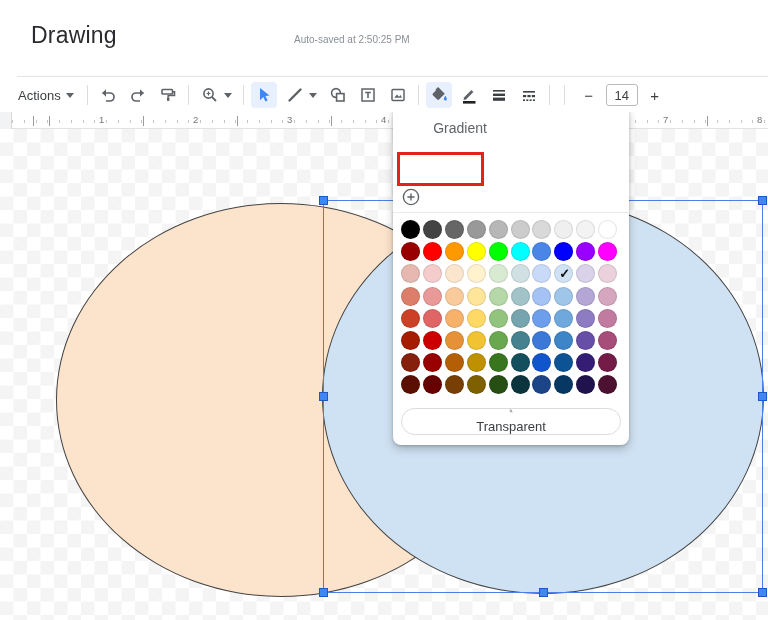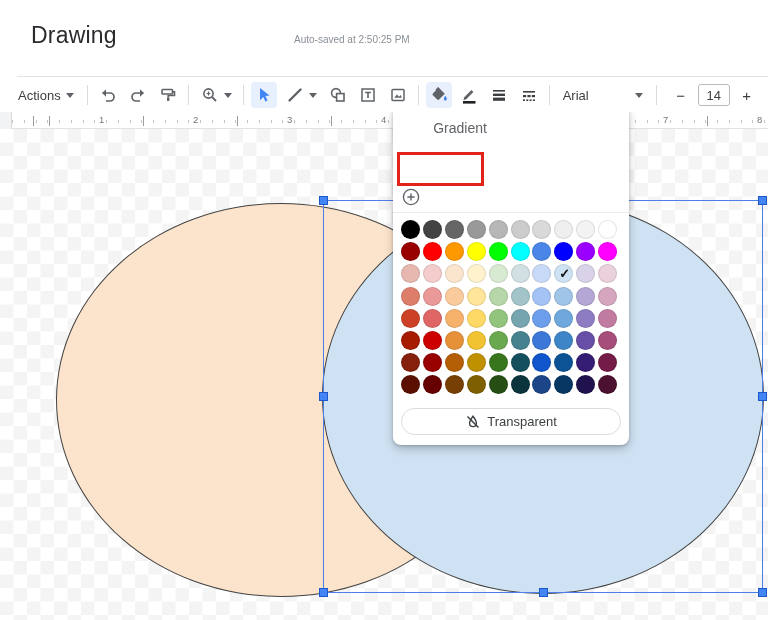--- a/index.html
+++ b/index.html
@@ -61,21 +61,21 @@
   .tab-solid::after { content:""; position:absolute; left:0; right:0; bottom:0; height:3px; background:#d93025; border-radius:2px 2px 0 0; }
   .tab-gradient { width:110px; }
   .custom-strip { position:absolute; left:0; top:48px; width:236px; height:27px; background:#f1f3f4; display:flex; align-items:center; cursor:pointer; border:none; }
   .custom-label { font-size:11px; letter-spacing:1.5px; color:#3c4043; padding-left:11px; font-weight:500; }
   .annotation-box { position:absolute; left:4px; top:44px; width:87px; height:34px; border:3px solid #e22319; z-index:3; pointer-events:none; }
   .add-color { position:absolute; left:9px; top:80px; width:18px; height:18px; background:none; border:none; cursor:pointer; padding:0; }
   .picker-divider { position:absolute; left:0; top:104px; width:236px; height:1px; background:#e8eaed; }
   .palette { position:absolute; left:8px; top:112px; width:220px; height:178px; }
   .swatch { position:absolute; width:19px; height:19px; border-radius:50%; border:1px solid rgba(0,0,0,.10); cursor:pointer; padding:0; }
   .swatch-check { position:absolute; font-size:13px; font-weight:700; color:#111; pointer-events:none; z-index:2; }
-  .transparent-btn { position:absolute; left:8px; top:300px; width:220px; height:27px; border:1px solid #dadce0; border-radius:14px; background:#fff; display:flex; align-items:center; justify-content:center; gap:6px; font-size:13px; color:#3c4043; cursor:pointer; }
+  .transparent-btn { position:absolute; left:8px; top:300px; width:220px; height:27px; border:1px solid #dadce0; border-radius:14px; background:#fff; display:flex; align-items:center; justify-content:center; gap:6px; font-size:13px; color:#3c4043; cursor:pointer;flex-direction:column; }
 </style>
 </head>
 <body>
 
 <div class="header">
   <div class="app-title">Drawing</div>
   <div class="autosave">Auto-saved at 2:50:25 PM</div>
   <div class="scroll-strip"></div>
 </div>
 
@@ -177,24 +177,20 @@
       <rect x="8.4" y="10" width="3.2" height="2.2" fill="#3c4043"></rect>
       <rect x="12.8" y="10" width="3.2" height="2.2" fill="#3c4043"></rect>
       <rect x="4" y="14.4" width="2" height="1.6" fill="#3c4043"></rect>
       <rect x="7.3" y="14.4" width="2" height="1.6" fill="#3c4043"></rect>
       <rect x="10.6" y="14.4" width="2" height="1.6" fill="#3c4043"></rect>
       <rect x="13.9" y="14.4" width="2" height="1.6" fill="#3c4043"></rect>
     </svg>
   </button>
   <div class="tb-sep"></div>
 
-  <button class="tb-btn font-btn">
-    <span>Arial</span>
-    <span class="caret"></span>
-  </button>
   <div class="tb-sep"></div>
 
   <div class="size-group">
     <button class="tb-btn size-btn">−</button>
     <div class="size-box">14</div>
     <button class="tb-btn size-btn">+</button>
   </div>
 
 </div>
 

